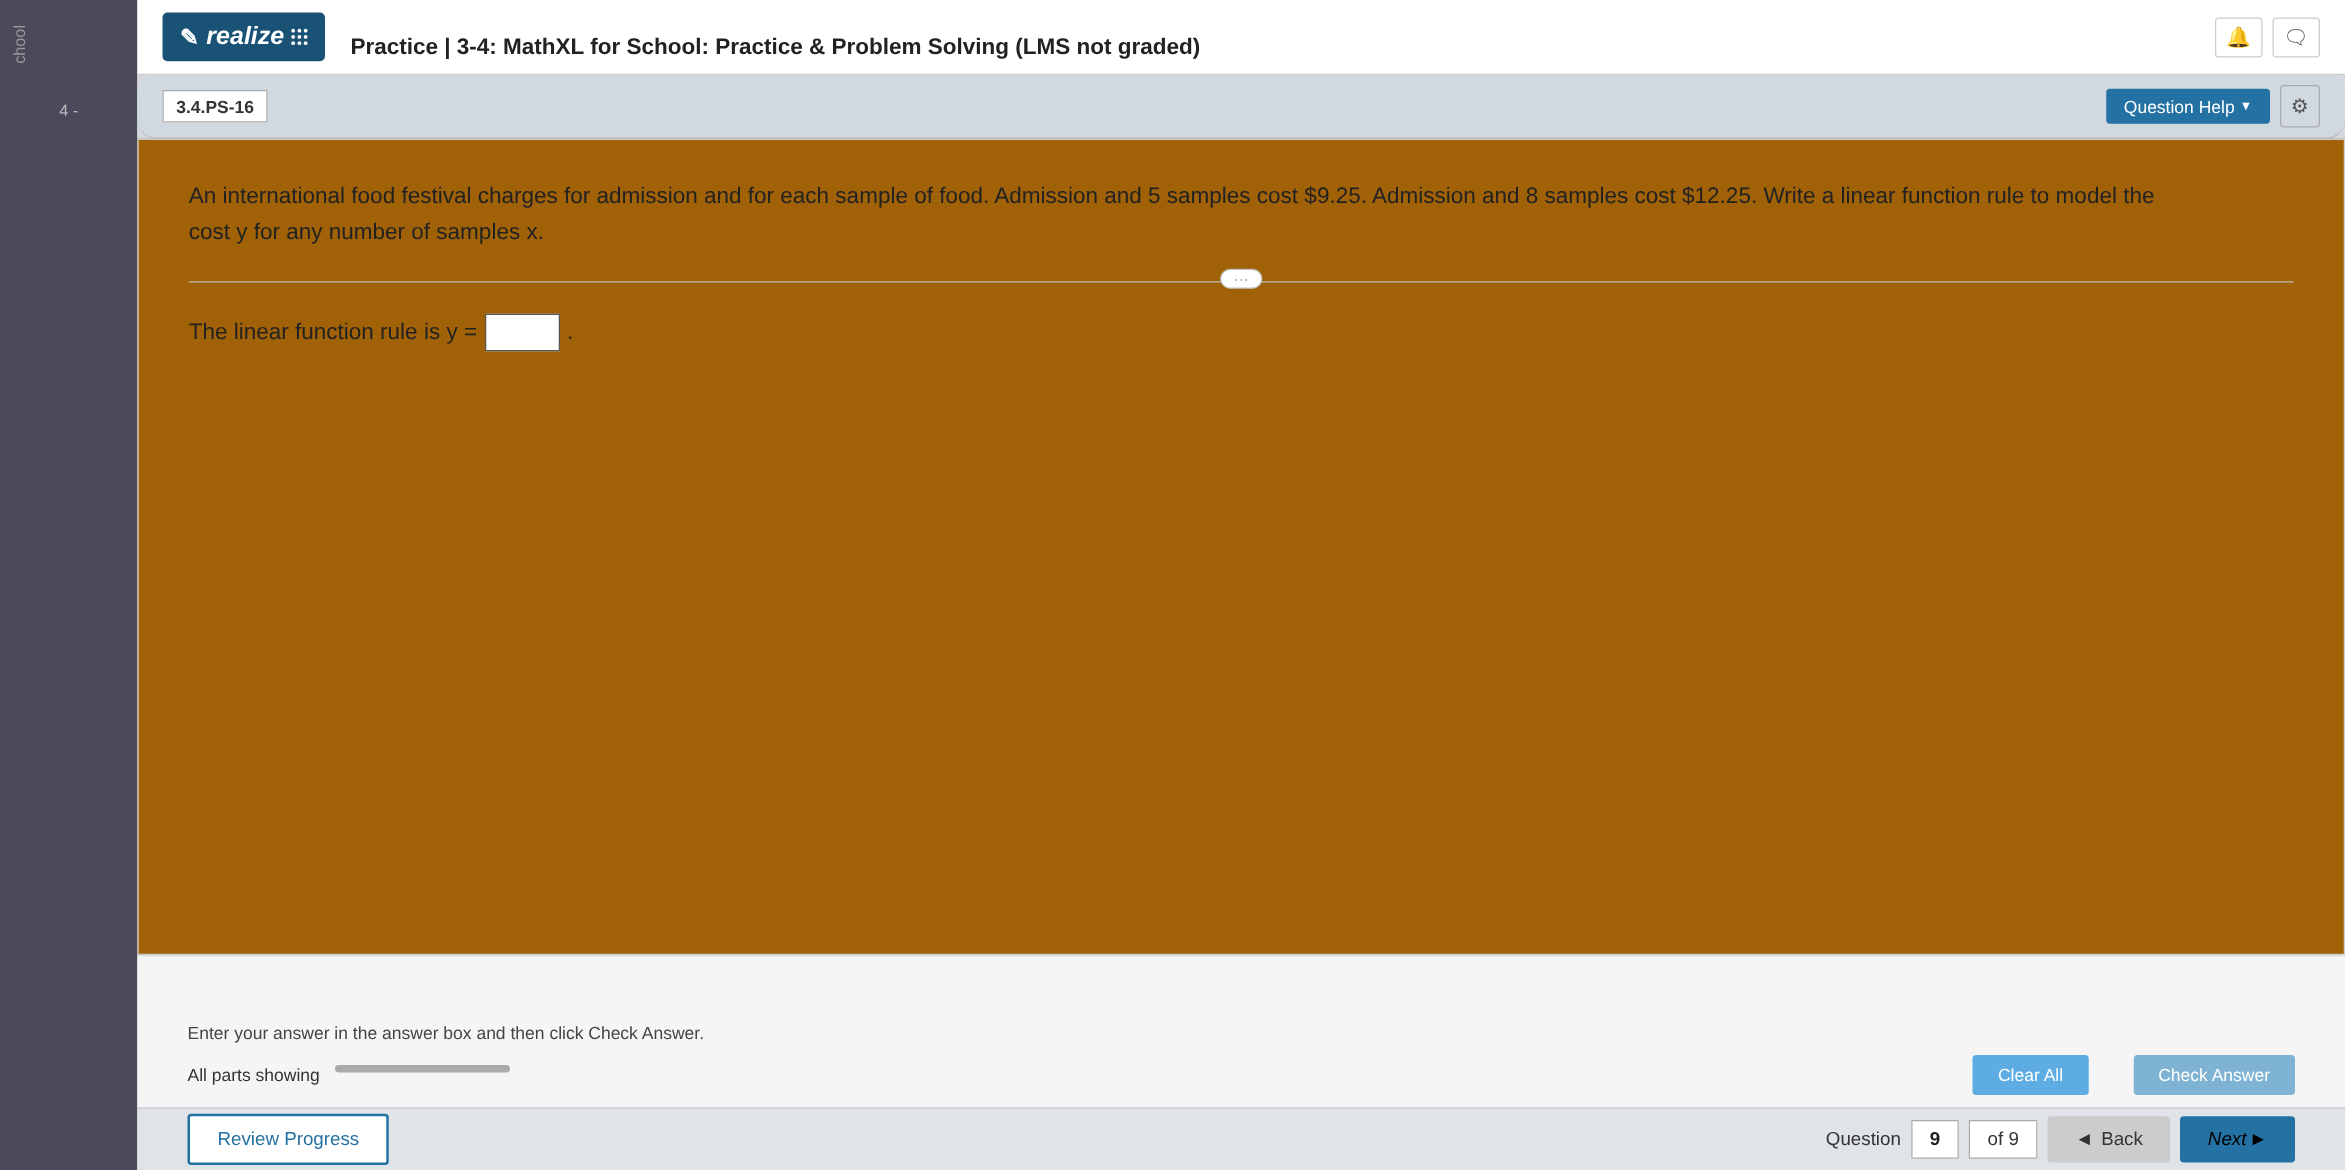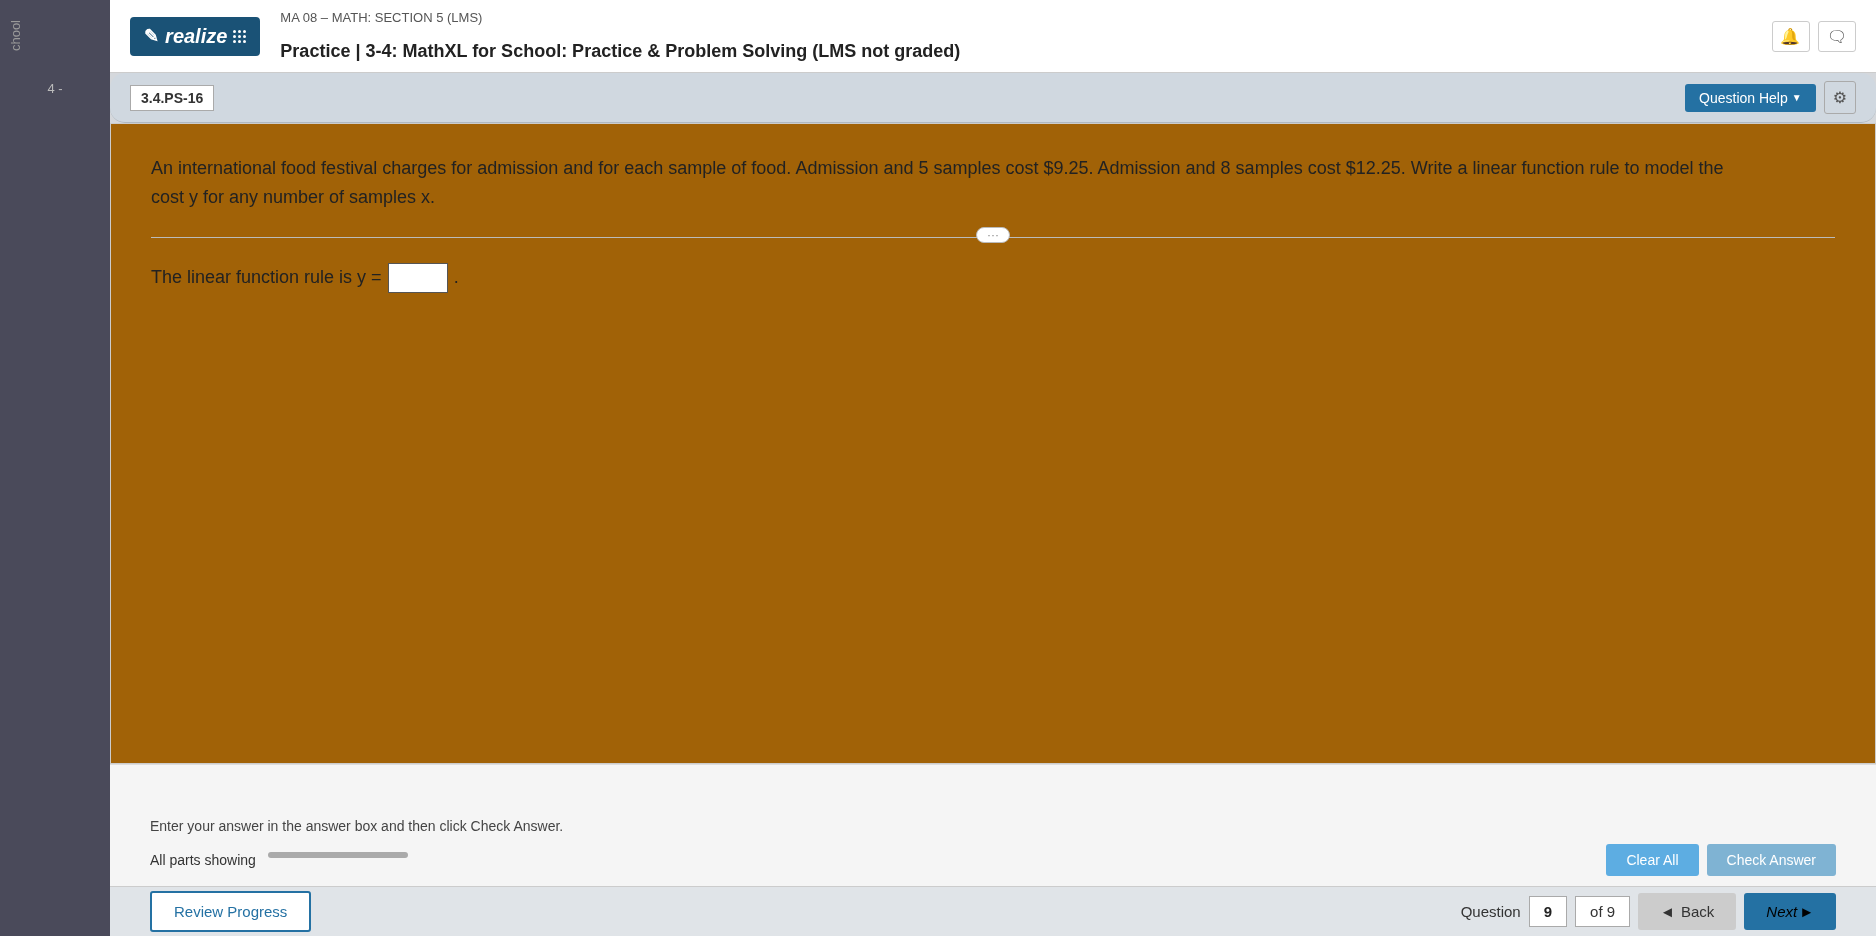--- a/index.html
+++ b/index.html
@@ -374,21 +374,20 @@
           </div>
         <div class="dot-row">
             <div class="dot"></div>
             <div class="dot"></div>
             <div class="dot"></div>
           </div>
       </div>
     </button>
 
     <div class="header-title-block">
-      <div class="header-subtitle">MA 08 – MATH: SECTION 5 (LMS)</div>
       <div class="header-title">Practice | 3-4: MathXL for School: Practice &amp; Problem Solving (LMS not graded)</div>
     </div>
 
     <div class="header-icons">
       <button class="header-icon-btn">
         <span>🔔</span>
       </button>
       <button class="header-icon-btn">
         <span>🗨</span>
       </button>
@@ -427,21 +426,21 @@
 
     </div>
 
     <div class="instruction-bar">
       <div class="instruction-text">Enter your answer in the answer box and then click Check Answer.</div>
       <div class="parts-row">
         <div class="all-parts-area">
           <span class="all-parts-label">All parts showing</span>
           <div class="parts-progress"></div>
         </div>
-        <div style="display: flex; gap: 8px;">
+        <div style="display: flex; gap: 36px;">
           <button class="clear-all-btn">Clear All</button>
           <button class="check-answer-btn">Check Answer</button>
         </div>
       </div>
     </div>
 
     <div class="footer-nav">
       <button class="review-progress-btn">Review Progress</button>
 
       <div class="nav-right">

